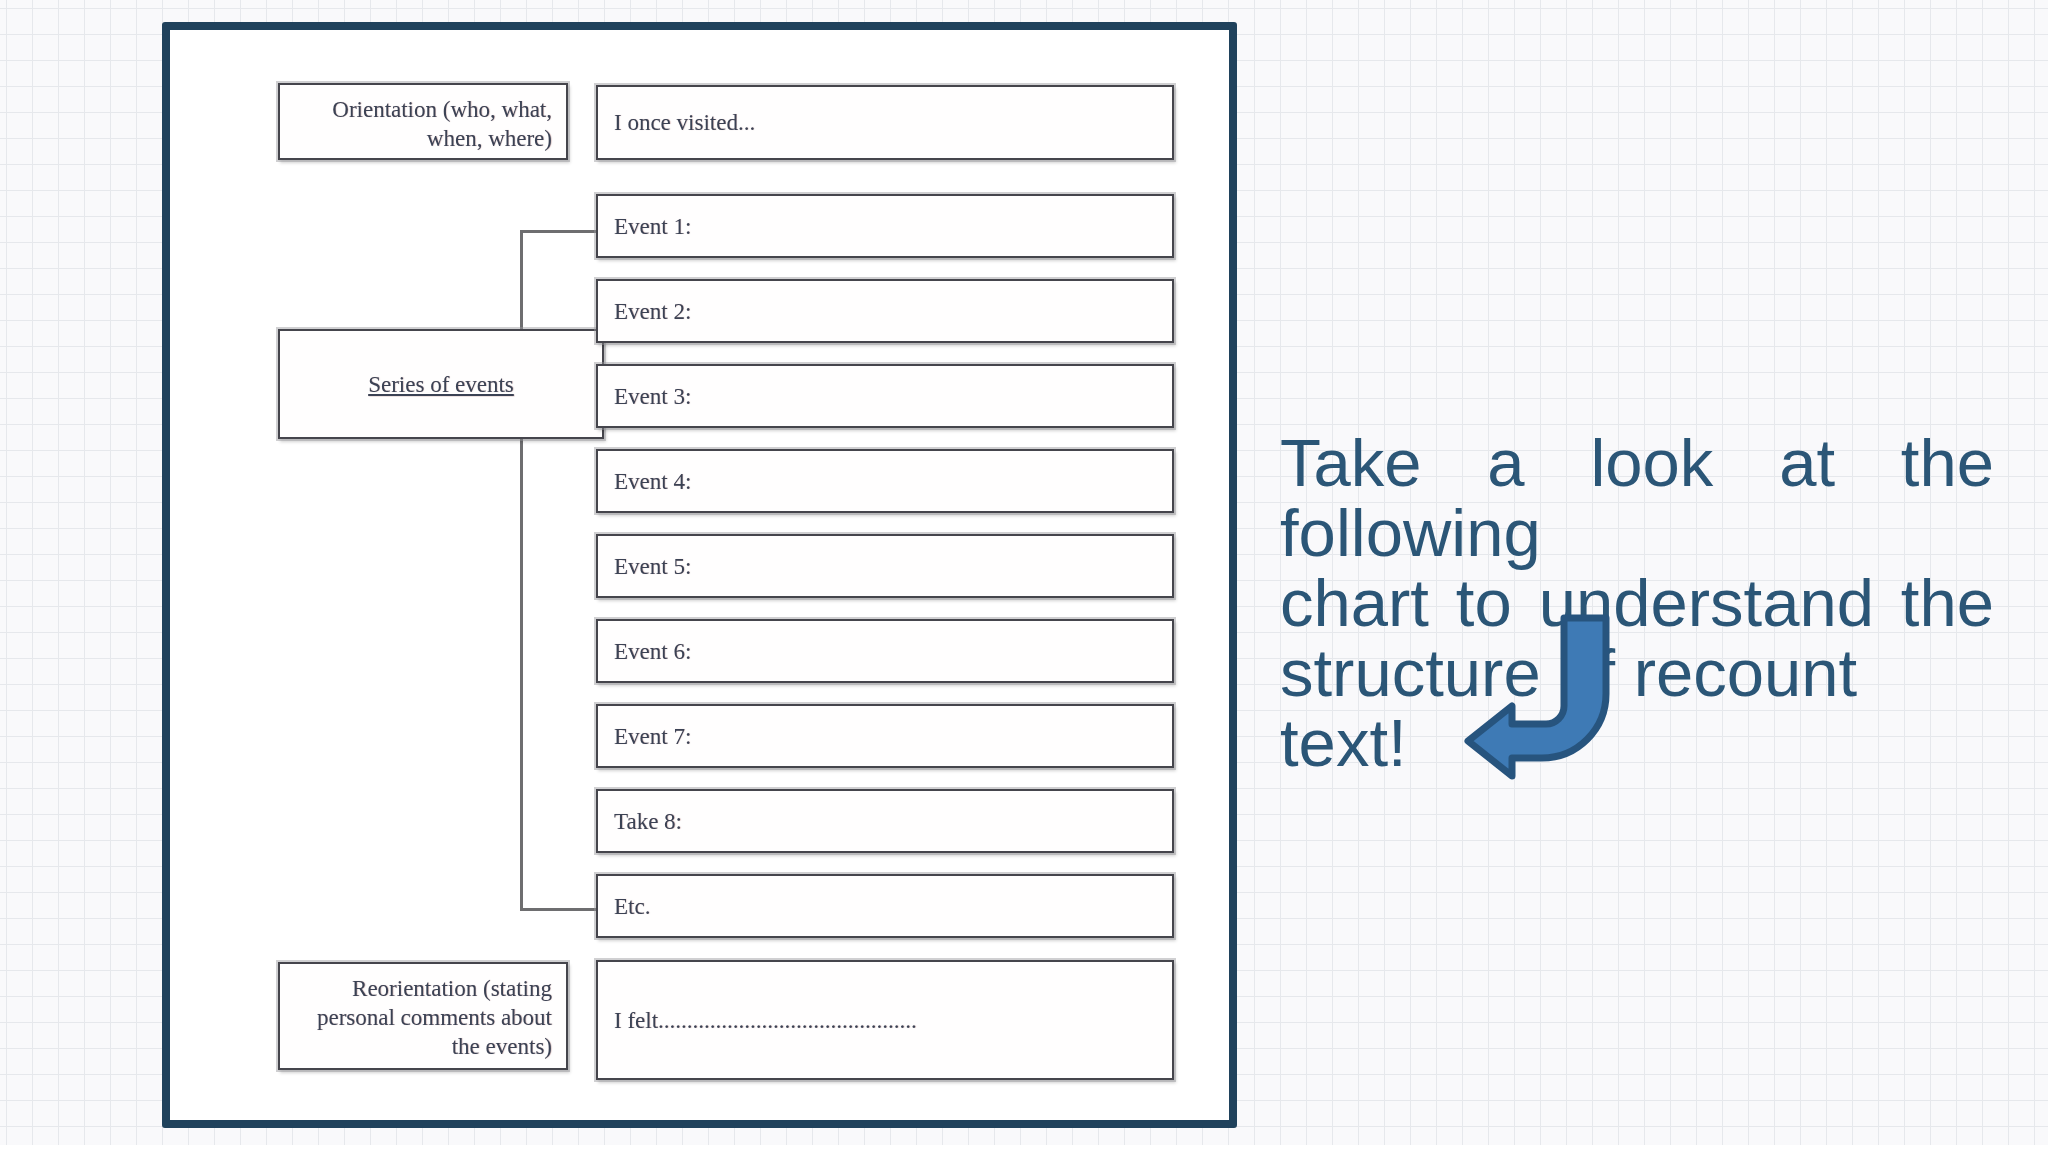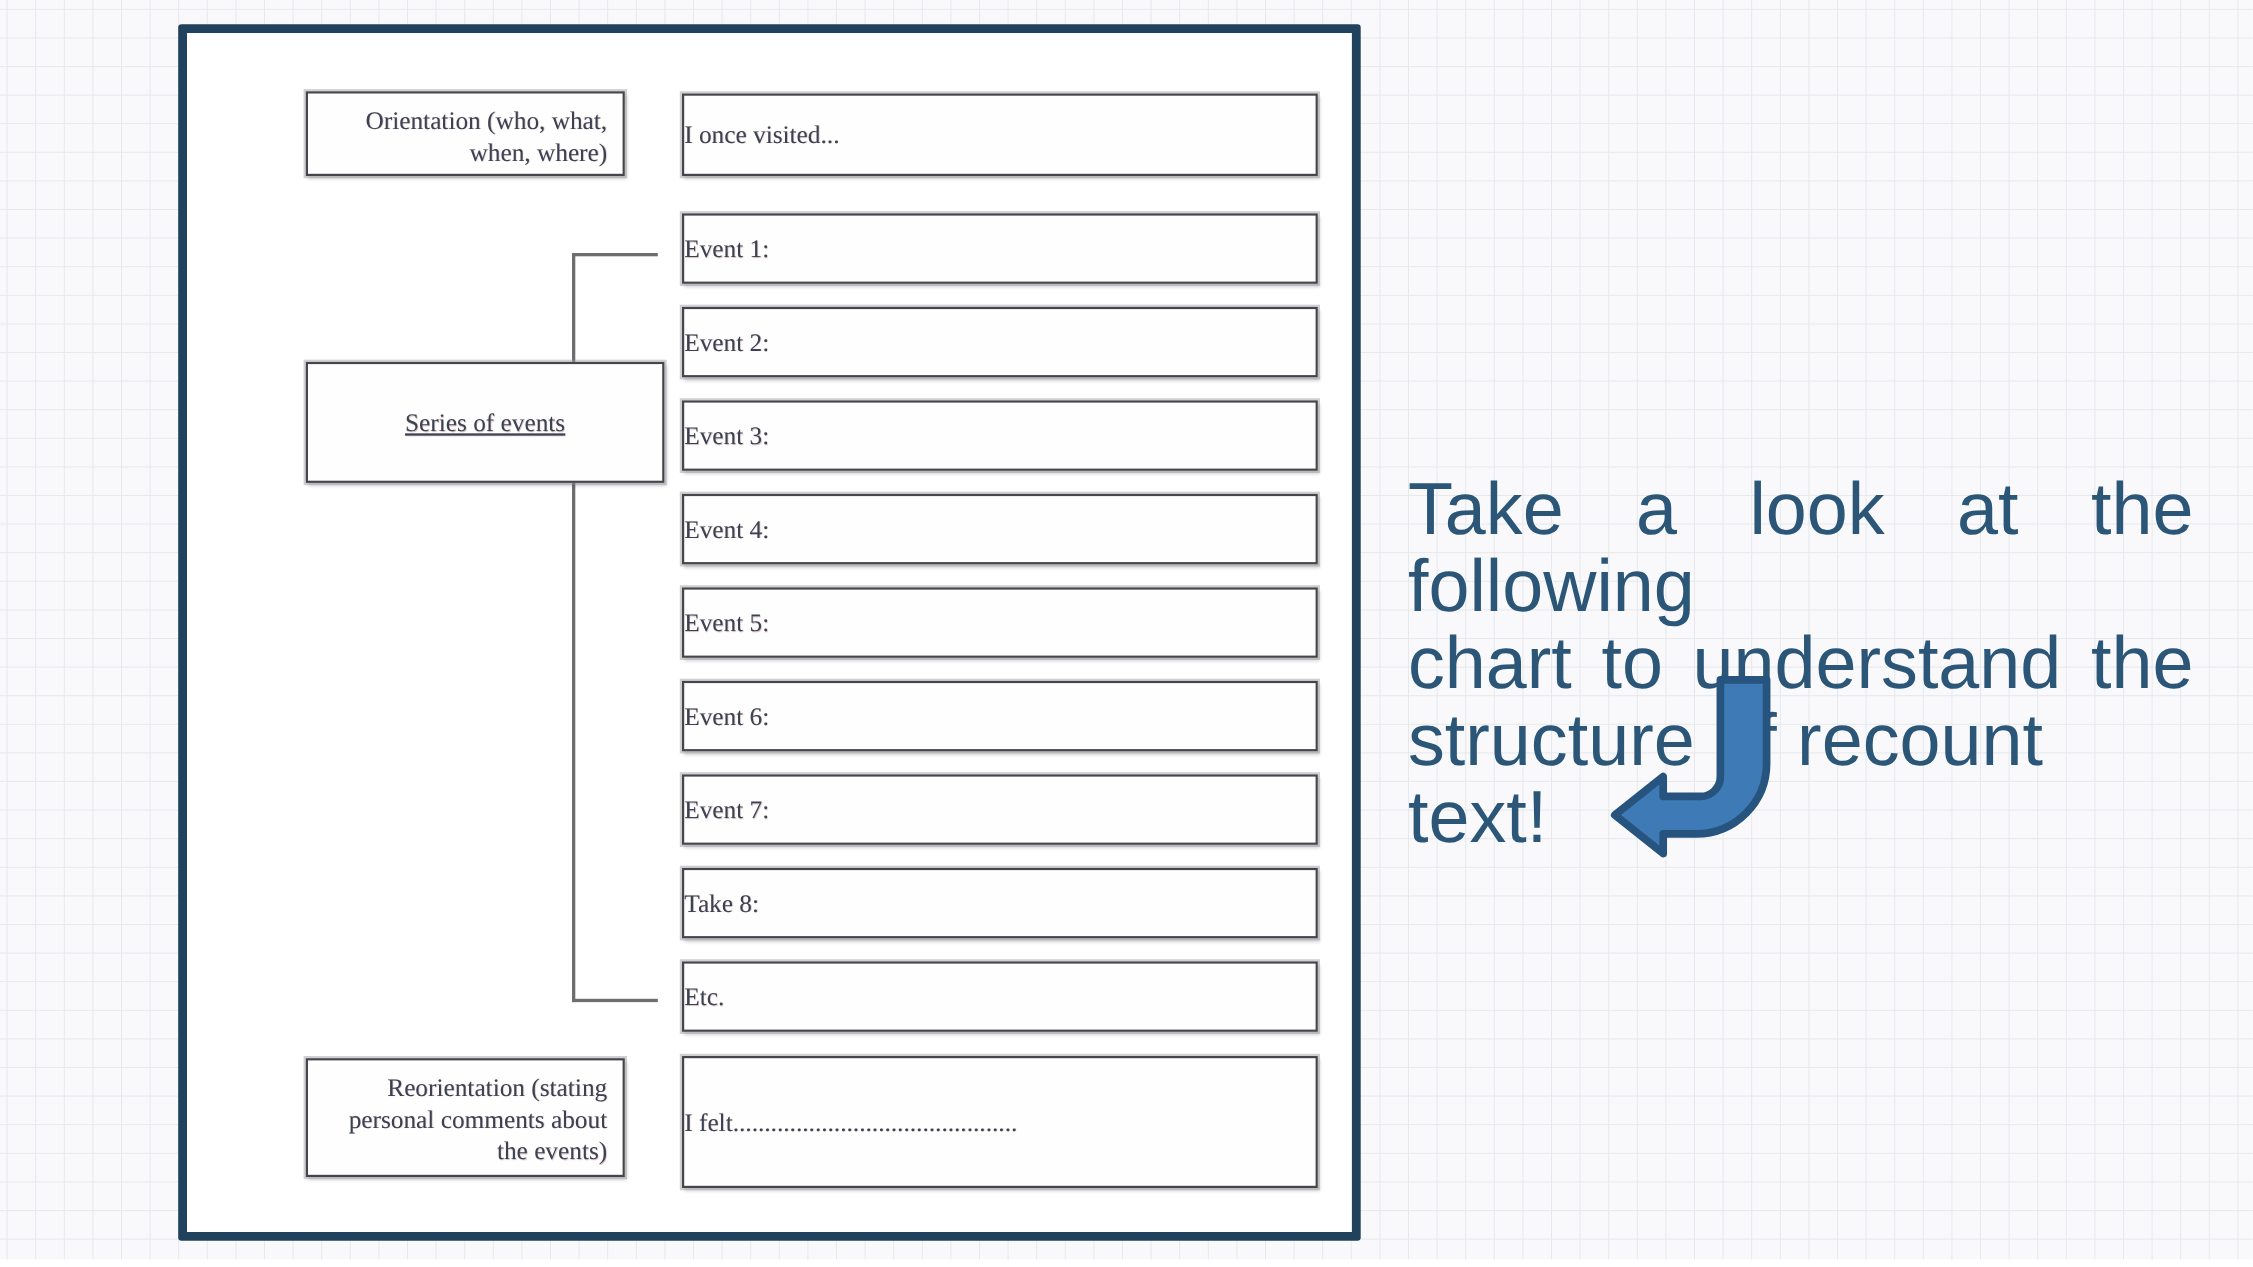--- a/index.html
+++ b/index.html
@@ -30,21 +30,21 @@
     position:absolute;
     background:#fffefe;
     border:2px solid #45454c;
     box-shadow: 0 0 0 2px rgba(150,150,155,0.45), 2px 3px 3px rgba(0,0,0,0.18);
     color: var(--diagram-text, #3b4254);
     font-size:23px;
     line-height:29px;
     text-shadow: 0.6px 0.4px 0.8px rgba(130,60,60,0.35);
   }
   .lbox { padding:10px 14px; box-sizing:border-box;text-align:right; }
-  .rbox { display:flex; align-items:center; padding-left:0; box-sizing:border-box;margin-left:24px; }
+  .rbox { display:flex; align-items:center; padding-left:16px; box-sizing:border-box; }
   .centered { display:flex; align-items:center; justify-content:center; padding:16px; text-align:center;text-decoration:underline; }
   .orientation   { left:108px; top:53px;  width:290px; height:77px; }
   .visited       { left:426px; top:55px;  width:578px; height:75px; }
   .series        { left:108px; top:299px; width:290px; height:74px; }
   .eventbox      { left:426px; width:578px; height:64px; }
   .reorientation { left:108px; top:932px; width:290px; height:108px; }
   .felt          { left:426px; top:930px; width:578px; height:120px; }
   .connector { position:absolute; background:#6e6e70; z-index:0; }
   .conn-v { left:350px; top:200px; width:3px; height:681px; }
   .conn-h-top    { left:350px; top:200px; width:78px; height:3px; }

